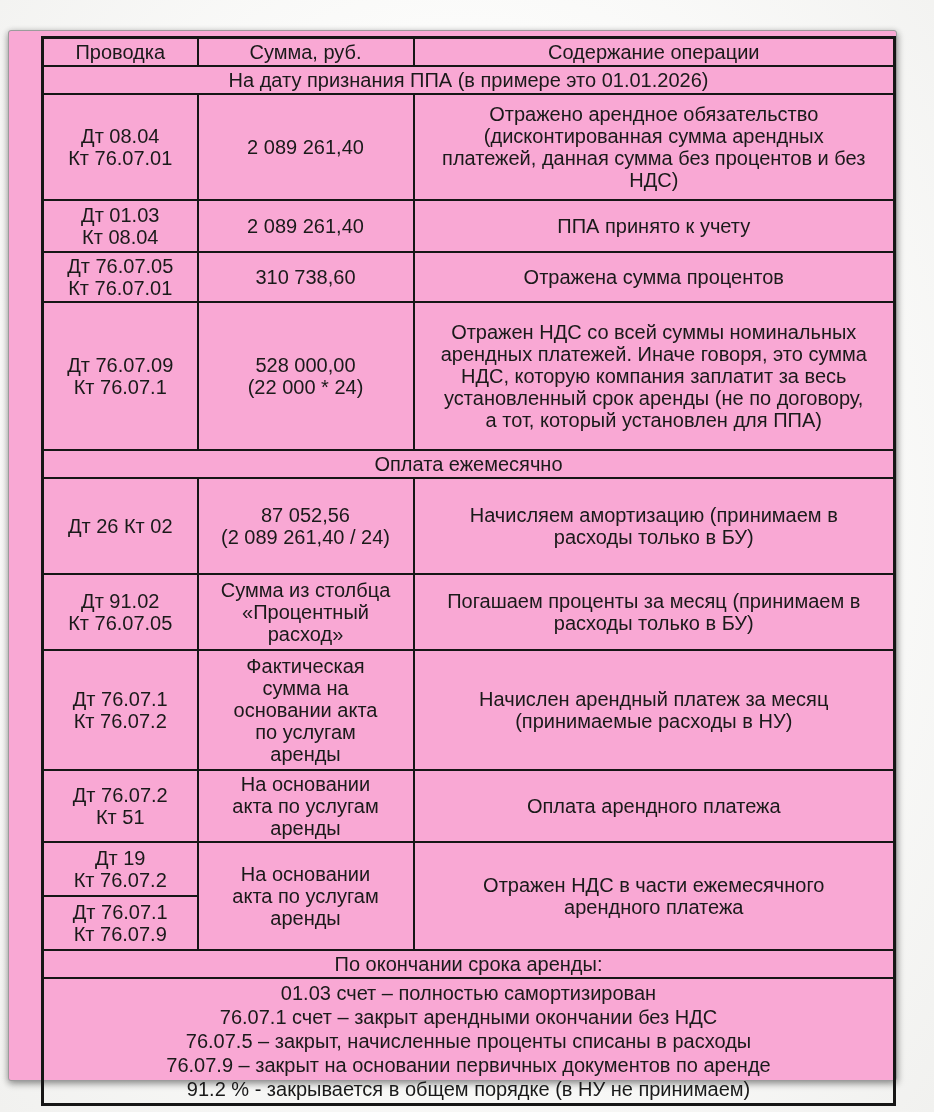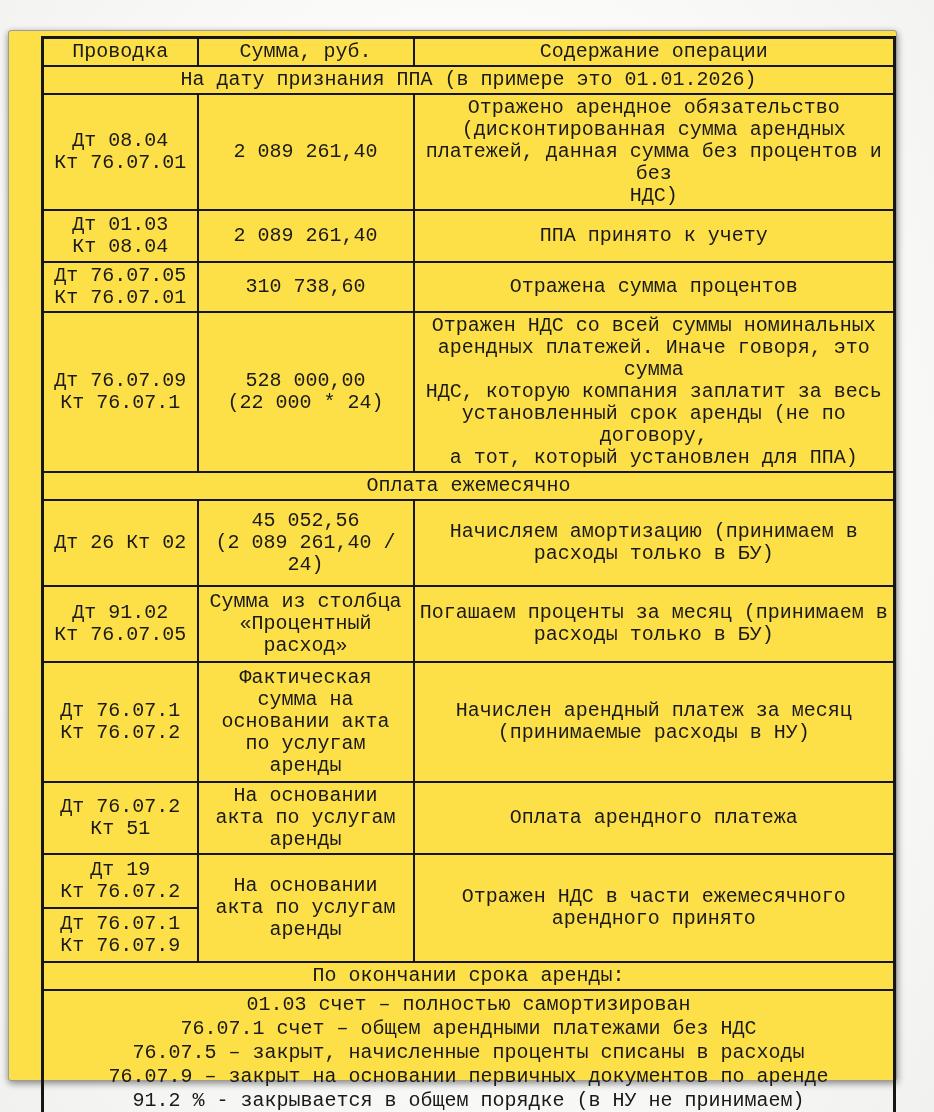--- a/index.html
+++ b/index.html
@@ -17,26 +17,25 @@
     height: 1112px;
     overflow: hidden;
   }
   .card {
     position: absolute;
     left: 8px;
     top: 30px;
     width: 889px;
     height: 1051px;
     box-sizing: border-box;
-    background: #fde047;
+    background: #f9a8d4;
     border: 1px solid #9c9c9c;
     border-radius: 3px;
     box-shadow: 0 2px 6px rgba(0,0,0,0.32), 1px 3px 8px rgba(0,0,0,0.18);
     padding: 5px 2px 18px 32px;
-    font-family: Liberation Mono, monospace;
   }
   table.acc {
     border-collapse: collapse;
     table-layout: fixed;
     width: 852px;
     border: 3px solid #161616;
     font-size: 20px;
     line-height: 22px;
   }
   table.acc td, table.acc th {
@@ -47,21 +46,21 @@
     font-weight: normal;
     overflow: hidden;
   }
   .pre { white-space: pre-line; }
   tr.h-head   { height: 24px; }
   tr.h-sect   { height: 24px; }
   tr.h-r1     { height: 106px; }
   tr.h-r2     { height: 52px; margin-top: 32px; }
   tr.h-r3     { height: 48px; }
   tr.h-r4     { height: 148px; }
-  tr.h-r5     { height: 86px; }
+  tr.h-r5     { height: 96px; }
   tr.h-r6     { height: 76px; }
   tr.h-r7     { height: 120px; }
   tr.h-r8     { height: 58px; }
   tr.h-r9a    { height: 54px; }
   tr.h-r9b    { height: 54px; }
   tr.h-ftitle { height: 26px; margin-left: 39px; }
   td.left {
     text-align: left;
     padding-left: 7px;
   }
@@ -127,21 +126,21 @@
 установленный срок аренды (не по договору,
 а тот, который установлен для ППА)</td>
         </tr>
 
         <tr class="h-sect">
           <td colspan="3">Оплата ежемесячно</td>
         </tr>
 
         <tr class="h-r5">
           <td class="pre">Дт 26 Кт 02</td>
-          <td class="pre">45 052,56
+          <td class="pre">87 052,56
 (2 089 261,40 / 24)</td>
           <td class="pre">Начисляем амортизацию (принимаем в
 расходы только в БУ)</td>
         </tr>
         <tr class="h-r6">
           <td class="pre">Дт 91.02
 Кт 76.07.05</td>
           <td class="pre">Сумма из столбца
 «Процентный
 расход»</td>
@@ -168,35 +167,35 @@
           <td class="pre">Оплата арендного платежа</td>
         </tr>
 
         <tr class="h-r9a">
           <td class="pre">Дт 19
 Кт 76.07.2</td>
           <td class="pre" rowspan="2">На основании
 акта по услугам
 аренды</td>
           <td class="pre" rowspan="2">Отражен НДС в части ежемесячного
-арендного принято</td>
+арендного платежа</td>
         </tr>
         <tr class="h-r9b">
           <td class="pre">Дт 76.07.1
 Кт 76.07.9</td>
         </tr>
 
         <tr class="h-ftitle">
           <td colspan="3" class="left">По окончании срока аренды:</td>
         </tr>
 
         <tr>
           <td colspan="3" class="footer-block">
             <div>01.03 счет – полностью самортизирован</div>
-            <div>76.07.1 счет – общем арендными платежами без НДС</div>
+            <div>76.07.1 счет – закрыт арендными окончании без НДС</div>
             <div>76.07.5 – закрыт, начисленные проценты списаны в расходы</div>
             <div>76.07.9 – закрыт на основании первичных документов по аренде</div>
             <div>91.2 % - закрывается в общем порядке (в НУ не принимаем)</div>
           </td>
         </tr>
       </tbody>
     </table>
   </div>
 </div>
 

